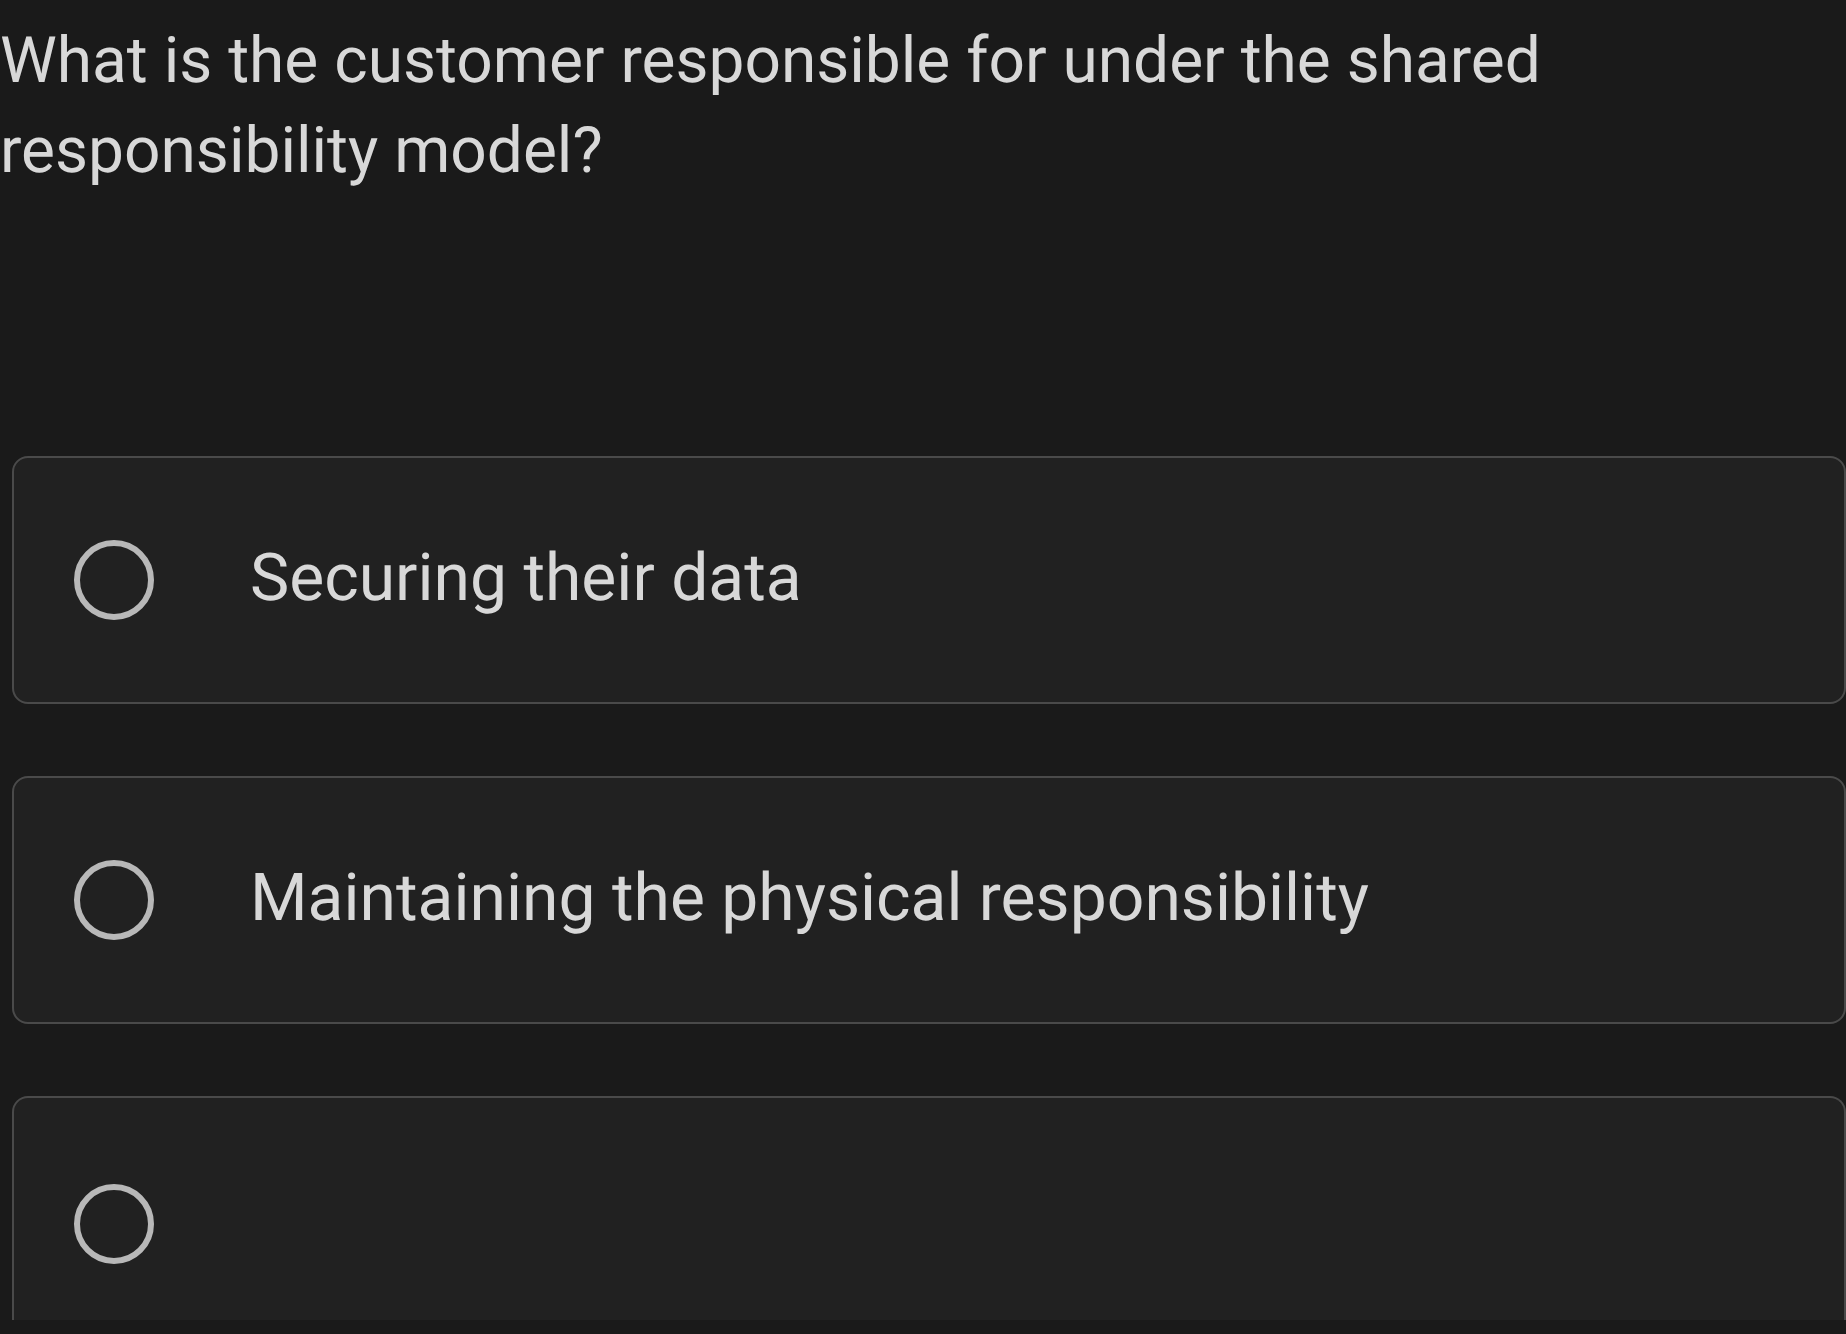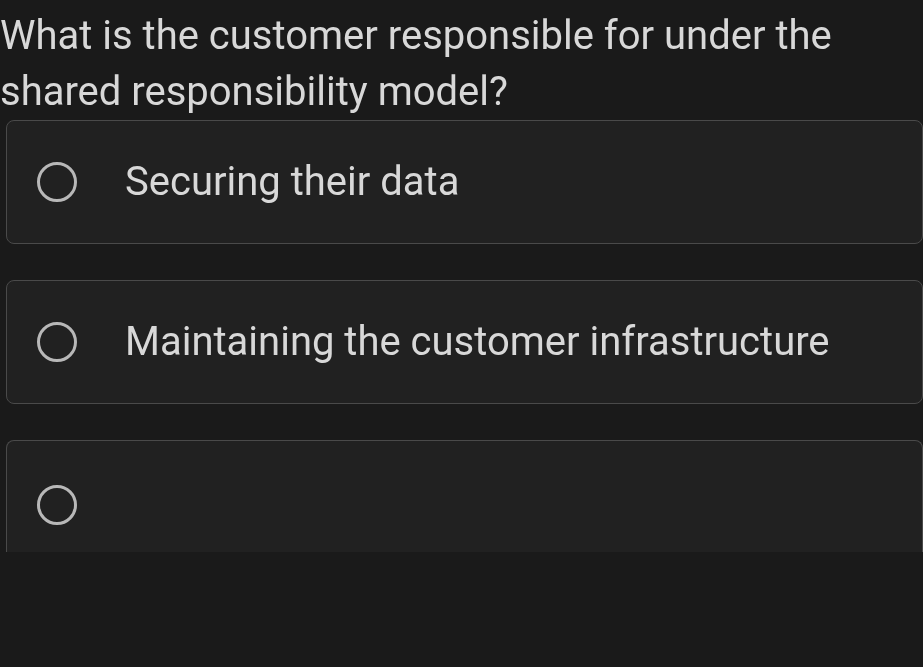--- a/index.html
+++ b/index.html
@@ -9,25 +9,26 @@
     }
     body {
       background-color: #1a1a1a;
       color: #d4d4d4;
       font-family: -apple-system, BlinkMacSystemFont, "Segoe UI", Roboto, Helvetica, Arial, sans-serif;
       width: 923px;
       height: 667px;
       overflow: hidden;
     }
     .question-text {
-      font-size: 40px;
+      font-size: 32px;
       font-weight: 400;
       line-height: 1.4;
       color: #d8d8d8;
       padding: 0 4px 0 0;
+      margin-bottom: 130px;
       margin-top: 8px;
     }
     .options-container {
       display: flex;
       flex-direction: column;
       gap: 36px;
       padding-left: 6px;
     }
     .option {
       display: flex;
@@ -50,40 +51,40 @@
     .radio-circle {
       width: 40px;
       height: 40px;
       min-width: 40px;
       border: 3px solid #b8b8b8;
       border-radius: 50%;
       margin-right: 48px;
       flex-shrink: 0;
     }
     .option-label {
-      font-size: 40px;
+      font-size: 33px;
       font-weight: 400;
       color: #d8d8d8;
       line-height: 1.4;
     }
   </style>
 </head>
 <body>
 
 <div class="question-text">What is the customer responsible for under the shared responsibility model?</div>
 
 <div class="options-container">
 
   <div class="option">
     <div class="radio-circle"></div>
     <div class="option-label">Securing their data</div>
   </div>
 
   <div class="option">
     <div class="radio-circle"></div>
-    <div class="option-label">Maintaining the customer infrastructure</div>
+    <div class="option-label">Maintaining the physical responsibility</div>
   </div>
 
   <div class="option">
     <div class="radio-circle"></div>
   </div>
 
 </div>
 
 </body></html>

